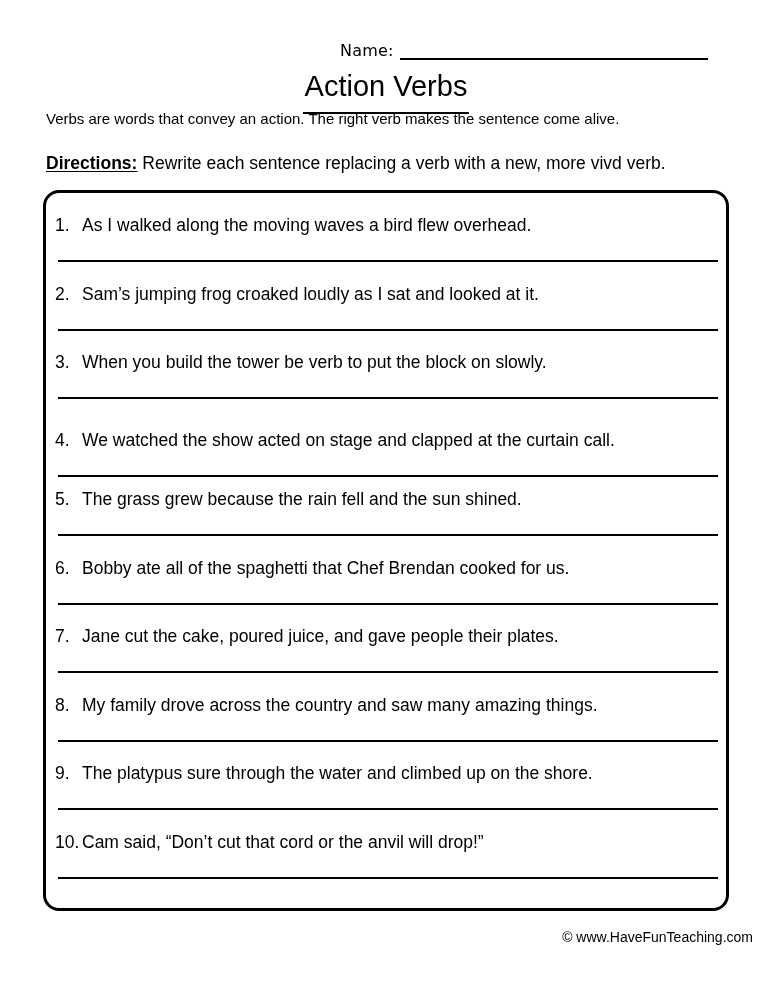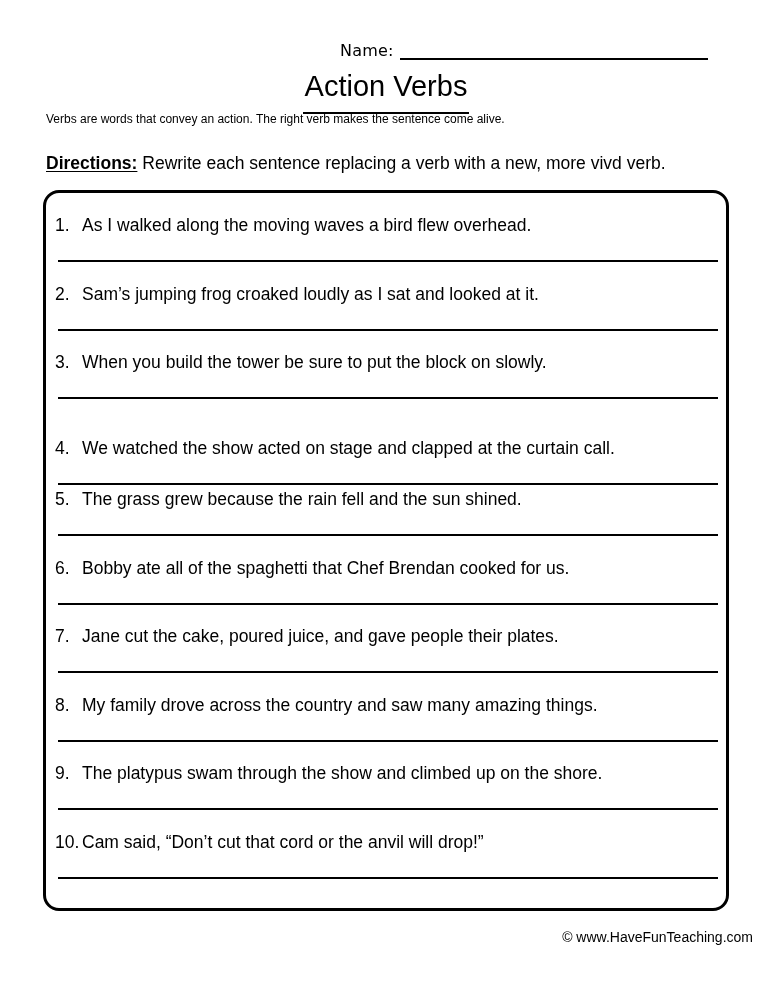--- a/index.html
+++ b/index.html
@@ -64,21 +64,21 @@
     padding: 0 2px 9px 2px;
     display: inline-block;
   }
 
   
   .intro {
     position: absolute;
     left: 46px;
     top: 108px;
     width: 648px;
-    font-size: 12px;
+    font-size: 15px;
     line-height: 22px;
     font-family: "Liberation Sans", sans-serif;
   }
   .directions {
     position: absolute;
     left: 46px;
     top: 152px;
     width: 660px;
     font-size: 17.5px;
     line-height: 22px;
@@ -179,45 +179,45 @@
     <div class="qlist" id="qlist">
         <div class="qitem" style="top: 5px;">
           <div class="qtext"><span class="qnum">1.</span><span>As I walked along the moving waves a bird flew overhead.</span></div>
           <div class="qrule"></div>
         </div>
         <div class="qitem" style="top: 73.5px;">
           <div class="qtext"><span class="qnum">2.</span><span>Sam’s jumping frog croaked loudly as I sat and looked at it.</span></div>
           <div class="qrule"></div>
         </div>
         <div class="qitem" style="top: 142px;">
-          <div class="qtext"><span class="qnum">3.</span><span>When you build the tower be sure to put the block on slowly.</span></div>
-          <div class="qrule"></div>
-        </div>
-        <div class="qitem" style="top: 228px;">
+          <div class="qtext"><span class="qnum">3.</span><span>When you build the tower be verb to put the block on slowly.</span></div>
+          <div class="qrule"></div>
+        </div>
+        <div class="qitem" style="top: 220px;">
           <div class="qtext"><span class="qnum">4.</span><span>We watched the show acted on stage and clapped at the curtain call.</span></div>
           <div class="qrule"></div>
         </div>
         <div class="qitem" style="top: 279px;">
           <div class="qtext"><span class="qnum">5.</span><span>The grass grew because the rain fell and the sun shined.</span></div>
           <div class="qrule"></div>
         </div>
         <div class="qitem" style="top: 347.5px;">
           <div class="qtext"><span class="qnum">6.</span><span>Bobby ate all of the spaghetti that Chef Brendan cooked for us.</span></div>
           <div class="qrule"></div>
         </div>
         <div class="qitem" style="top: 416px;">
           <div class="qtext"><span class="qnum">7.</span><span>Jane cut the cake, poured juice, and gave people their plates.</span></div>
           <div class="qrule"></div>
         </div>
         <div class="qitem" style="top: 484.5px;">
           <div class="qtext"><span class="qnum">8.</span><span>My family drove across the country and saw many amazing things.</span></div>
           <div class="qrule"></div>
         </div>
         <div class="qitem" style="top: 553px;">
-          <div class="qtext"><span class="qnum">9.</span><span>The platypus swam through the show and climbed up on the shore.</span></div>
+          <div class="qtext"><span class="qnum">9.</span><span>The platypus sure through the water and climbed up on the shore.</span></div>
           <div class="qrule"></div>
         </div>
         <div class="qitem" style="top: 621.5px;">
           <div class="qtext"><span class="qnum">10.</span><span>Cam said, “Don’t cut that cord or the anvil will drop!”</span></div>
           <div class="qrule"></div>
         </div>
       </div>
   </div>
 
   <div class="footer">© www.HaveFunTeaching.com</div>

